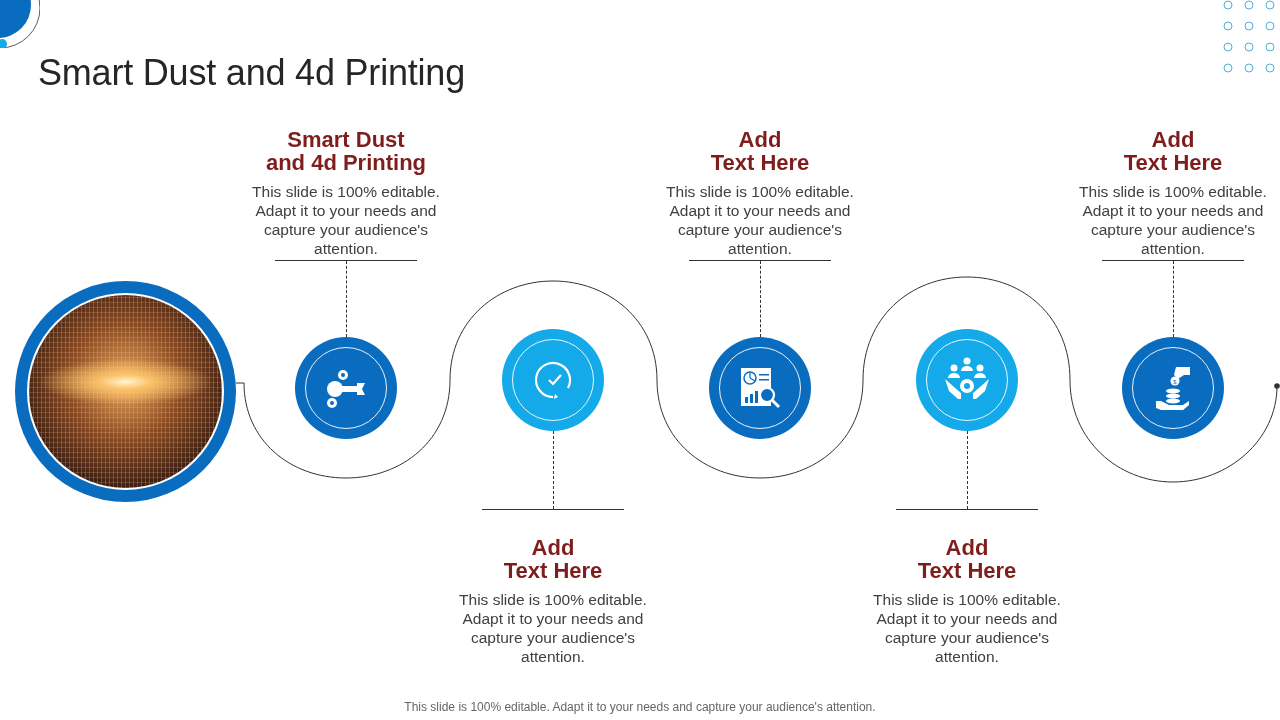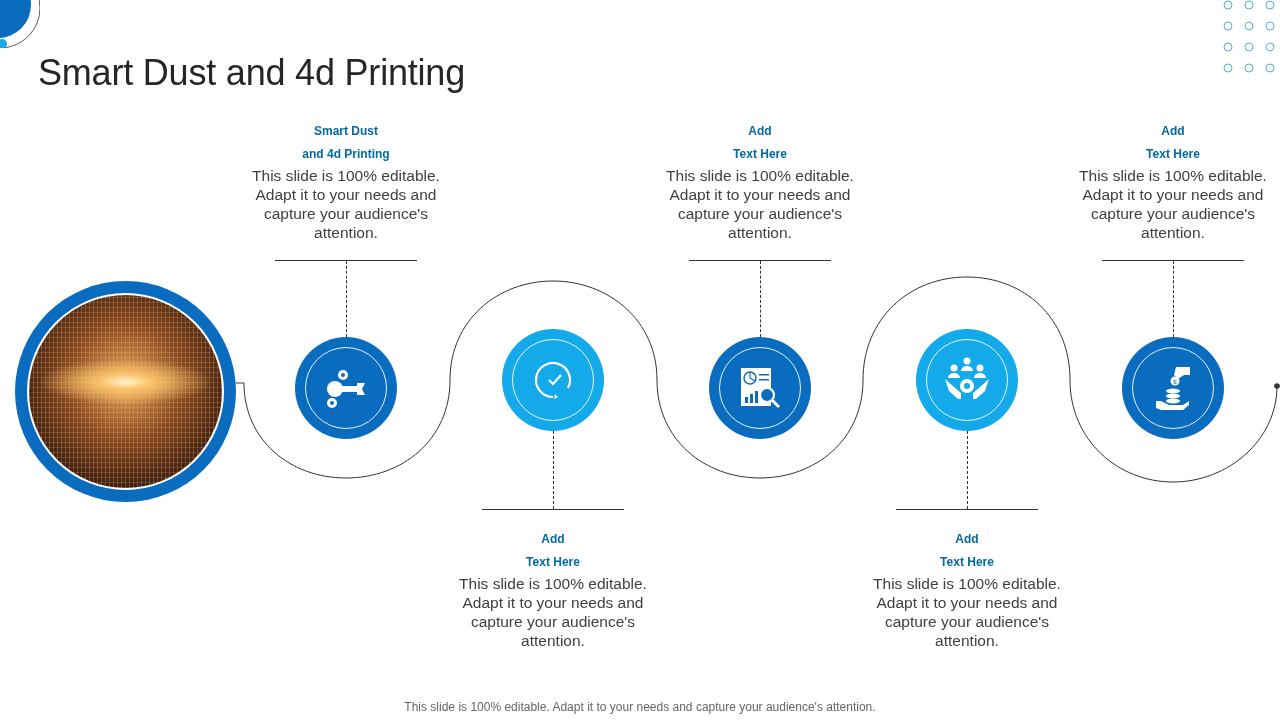--- a/index.html
+++ b/index.html
@@ -15,21 +15,21 @@
              radial-gradient(ellipse 45% 12% at 50% 45%, rgba(255,245,210,1) 0%, rgba(255,200,110,0.9) 30%, rgba(200,120,40,0) 100%),
              repeating-linear-gradient(90deg, rgba(255,200,120,0.25) 0 1px, rgba(0,0,0,0) 1px 4px),
              repeating-linear-gradient(0deg, rgba(255,210,140,0.18) 0 1px, rgba(0,0,0,0) 1px 5px),
              radial-gradient(circle at 50% 45%, #e9a45a 0%, #8a4a22 40%, #3a1c10 75%, #1a0c08 100%); }
   .node { width:102px; height:102px; border-radius:50%; }
   .node .inner { position:absolute; left:10px; top:10px; width:80px; height:80px; border-radius:50%; border:1.3px solid rgba(255,255,255,0.9); }
   .node svg { position:absolute; left:26px; top:26px; width:50px; height:50px; }
   .dark { background:#0a6cbf; }
   .light { background:#14a9e9; }
   .block { width:200px; text-align:center; }
-  .block h3 { margin:0; font-size:12px; font-weight:bold; line-height:23px; color:#0369a1; }
+  .block h3 { margin:8px; font-size:22px; font-weight:bold; line-height:23px; color:#7f1d1d; }
   .block p { margin:0; font-size:15.5px; line-height:19px; color:#404040; }
   .hline { height:1px; background:#333; width:142px; }
   .vdash { width:0; border-left:1.2px dashed #333; }
   .footer { left:0; width:1280px; top:700px; text-align:center; font-size:12px; color:#666; }
 </style>
 </head>
 <body>
 
 <svg class="abs deco-tl" viewBox="0 0 70 88">
   <circle cx="30" cy="48" r="40" fill="none" stroke="#333" stroke-width="0.8"></circle>

